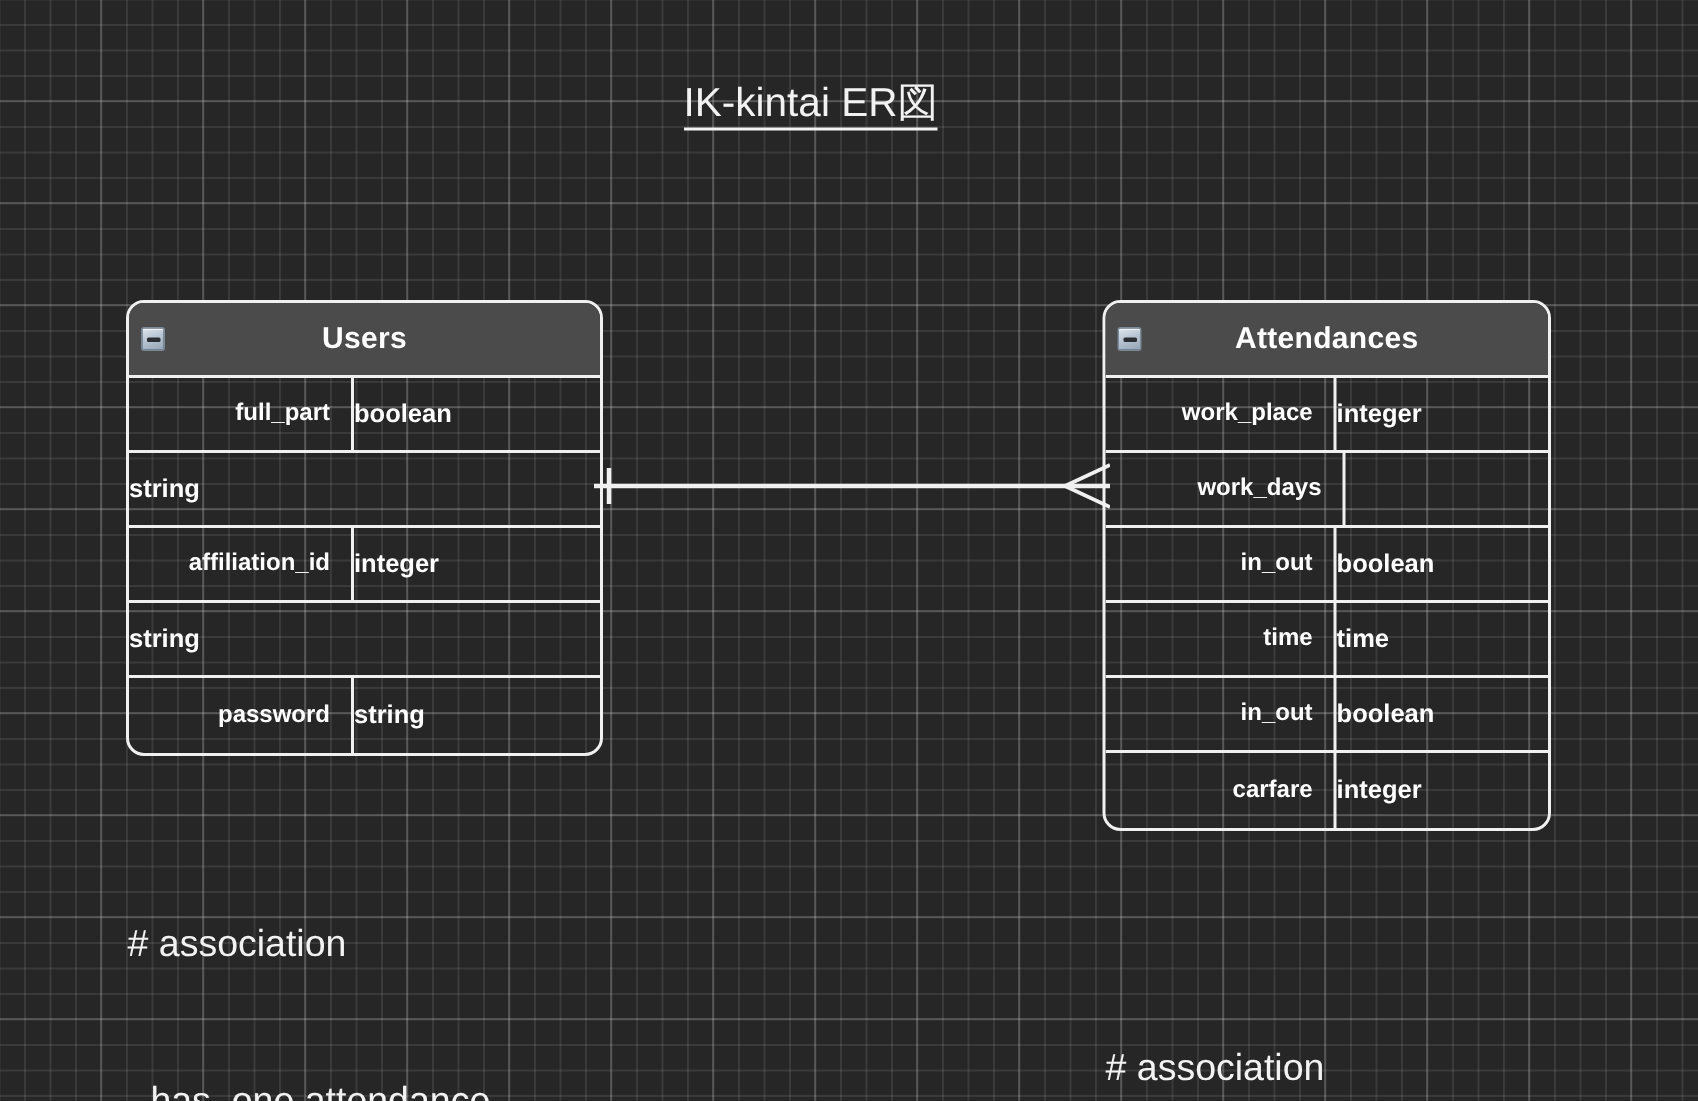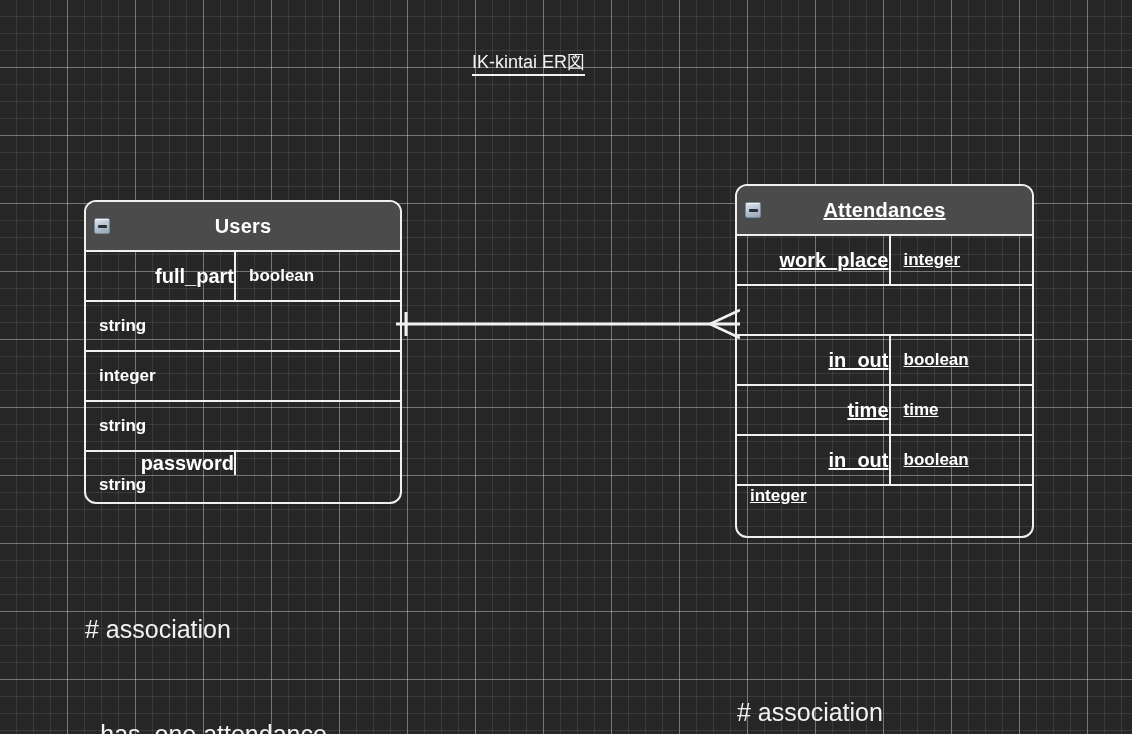--- a/index.html
+++ b/index.html
@@ -31,25 +31,25 @@
       68px 68px,
       68px 68px,
       17px 17px,
       17px 17px;
     background-position: -1px -1px, -1px -1px, -1px -1px, -1px -1px;
   }
 
   
   #diagram-title {
     position: absolute;
-    left: 4px;
+    left: 16px;
     top: 50px;
     width: 1049px;
     text-align: center;
-    font-size: 18px;
+    font-size: 27px;
     font-weight: 400;
     letter-spacing: 0px;
     color: #f2f2f2;
     white-space: nowrap;
   }
   #diagram-title .title-text {
     border-bottom: 2px solid #f2f2f2;
     padding-bottom: 2px;
   }
 
@@ -104,58 +104,56 @@
     display: block;
   }
   .entity-row {
     display: flex;
     height: 50px;
     border-bottom: 2px solid #f0f0f0;
     box-sizing: border-box;
   }
   .entity-row:last-child {
     border-bottom: none;
-    flex-direction: column;
   }
   .cell-name {
     box-sizing: border-box;
     display: flex;
     align-items: center;
     justify-content: flex-end;
-    font-size: 20px;
+    padding-right: 14px;
+    font-size: 16px;
     font-weight: bold;
     color: #ffffff;
     border-right: 2px solid #f0f0f0;
   }
   .cell-type {
     box-sizing: border-box;
     display: flex;
     align-items: center;
     justify-content: flex-start;
-    padding-left: 13px;
     font-size: 17px;
     font-weight: bold;
     color: #ffffff;
   }
 
   
   #entity-users {
     left: 84px;
     top: 200px;
     width: 318px;
   }
   #entity-users .cell-name { width: 150px; }
   #entity-users .cell-type { width: 164px; }
 
   
   #entity-attendances {
     left: 735px;
-    top: 184px;
+    top: 200px;
     width: 299px;
-    text-decoration: underline;
   }
   #entity-attendances .cell-name { width: 160px; }
   #entity-attendances .cell-type { width: 147px; }
 
   
   #relationship-connector {
     position: absolute;
     left: 396px;
     top: 300px;
     width: 344px;
@@ -199,20 +197,21 @@
   </div>
   <div class="entity-rows">
     <div class="entity-row">
       <div class="cell-name">full_part</div>
       <div class="cell-type">boolean</div>
     </div>
     <div class="entity-row">
       <div class="cell-type">string</div>
     </div>
     <div class="entity-row">
+      <div class="cell-name">affiliation_id</div>
       <div class="cell-type">integer</div>
     </div>
     <div class="entity-row">
       <div class="cell-type">string</div>
     </div>
     <div class="entity-row">
       <div class="cell-name">password</div>
       <div class="cell-type">string</div>
     </div>
   </div>
@@ -224,34 +223,36 @@
       <span class="minus"></span>
     </span>
     <span class="entity-title">Attendances</span>
   </div>
   <div class="entity-rows">
     <div class="entity-row">
       <div class="cell-name">work_place</div>
       <div class="cell-type">integer</div>
     </div>
     <div class="entity-row">
+      <div class="cell-name">work_days</div>
     </div>
     <div class="entity-row">
       <div class="cell-name">in_out</div>
       <div class="cell-type">boolean</div>
     </div>
     <div class="entity-row">
       <div class="cell-name">time</div>
       <div class="cell-type">time</div>
     </div>
     <div class="entity-row">
       <div class="cell-name">in_out</div>
       <div class="cell-type">boolean</div>
     </div>
     <div class="entity-row">
+      <div class="cell-name">carfare</div>
       <div class="cell-type">integer</div>
     </div>
   </div>
 </div>
 
 <svg id="relationship-connector" viewBox="0 0 344 48" width="344" height="48">
 
   <line x1="0" y1="24" x2="344" y2="24" stroke="#f0f0f0" stroke-width="3"></line>
 
   <line x1="10" y1="12" x2="10" y2="36" stroke="#f0f0f0" stroke-width="3"></line>

